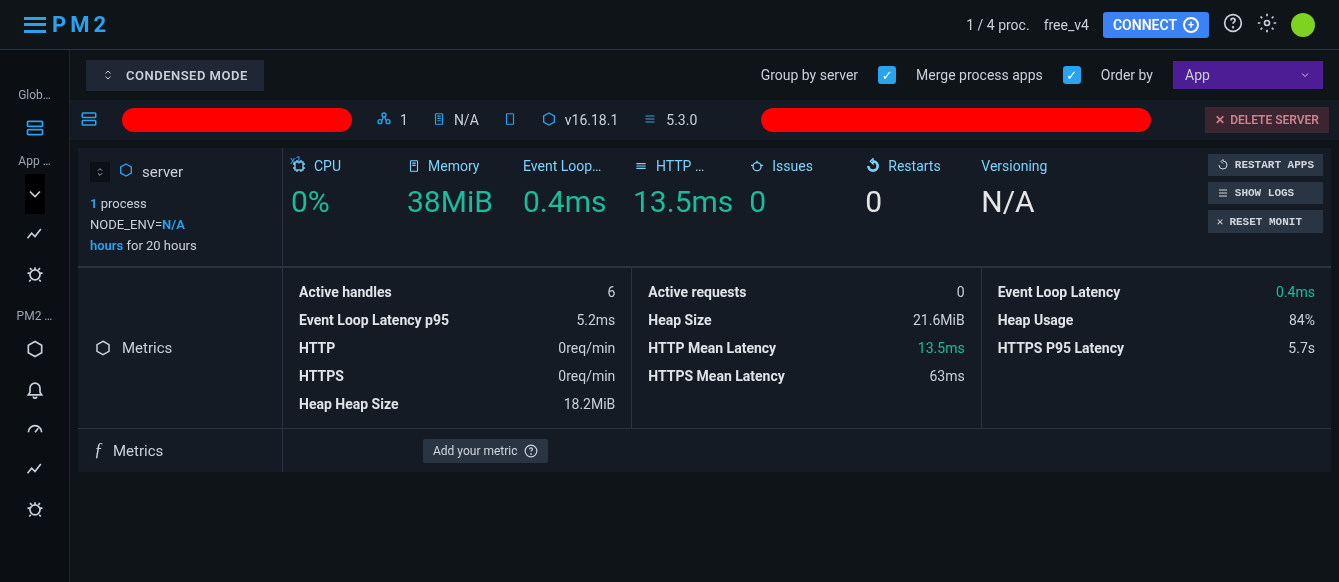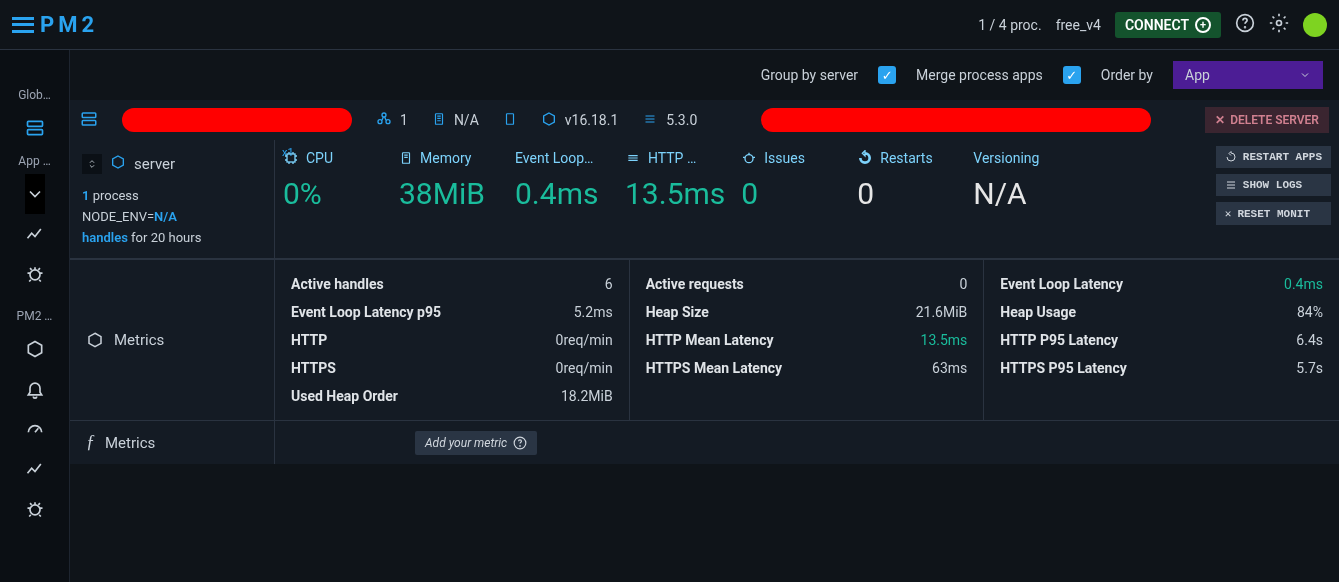--- a/index.html
+++ b/index.html
@@ -1,24 +1,24 @@
 <!DOCTYPE html>
 <html><head>
 <meta charset="utf-8">
 <style>
 * { box-sizing: border-box; margin: 0; padding: 0; }
 body { font-family: -apple-system, BlinkMacSystemFont, "Segoe UI", Roboto, Helvetica, Arial, sans-serif; background:#0f1419; color:#c9d1d9; width:1339px; height:582px; overflow:hidden; }
 
 
-.topbar { height:50px; background:#0f1419; border-bottom:1px solid #2a3340; display:flex; align-items:center; padding:0 12px; }
+.topbar { height:50px; background:#0f1419; border-bottom:1px solid #2a3340; display:flex; align-items:center; padding:0 24px; }
 .logo { color:#2aa3ef; font-weight:700; letter-spacing:4px; font-size:22px; display:flex; align-items:center; gap:6px; }
 .logo .burger { width:22px; height:16px; border-top:3px solid #2aa3ef; border-bottom:3px solid #2aa3ef; position:relative; }
 .logo .burger::before { content:''; position:absolute; top:3px; left:0; right:0; border-top:3px solid #2aa3ef; }
 .topbar-right { margin-left:auto; display:flex; align-items:center; gap:14px; font-size:14px; }
-.connect-btn { background:#14532d; color:#fff; padding:5px 10px; border-radius:3px; display:flex; align-items:center; gap:6px; font-weight:600; cursor:pointer; }
+.connect-btn { background:#3b82f6; color:#fff; padding:5px 10px; border-radius:3px; display:flex; align-items:center; gap:6px; font-weight:600; cursor:pointer; }
 .icon-circle { width:16px; height:16px; border:2px solid #fff; border-radius:50%; display:inline-flex; align-items:center; justify-content:center; font-size:11px; }
 .hdr-icon { color:#c9d1d9; cursor:pointer; }
 .avatar { width:24px; height:24px; border-radius:50%; background:#7ed321; }
 
 
 .sidebar { position:absolute; top:50px; left:0; width:70px; bottom:0; background:#0b0f14; border-right:1px solid #1e2530; display:flex; flex-direction:column;align-items:center; }
 .red-pill-sb { margin:6px 4px; height:20px; background:#ff0000; border-radius:10px; }
 .sb-label { font-size:12px; color:#9da5b4; padding:6px 8px; overflow:hidden; white-space:nowrap; text-overflow:ellipsis; }
 .sb-item { height:40px; display:flex; align-items:center; justify-content:center; color:#2aa3ef; cursor:pointer; }
 .sb-item.dark { background:#000; color:#c9d1d9; }
@@ -37,21 +37,21 @@
 .order-select { background:#4c1d95; padding:6px 12px; min-width:150px; display:flex; align-items:center; justify-content:space-between; font-size:14px; cursor:pointer;gap:44px; }
 
 
 .server-stat-bar { height:40px; background:#141b24; display:flex; align-items:center; padding:0 10px; gap:24px; font-size:14px; }
 .red-pill-lg { height:24px; background:#ff0000; border-radius:12px; }
 .stat-group { display:flex; align-items:center; gap:8px; color:#c9d1d9; }
 .stat-group .ic { color:#2aa3ef; }
 .delete-btn { margin-left:auto; background:#3a2530; color:#d08090; padding:6px 10px; font-size:12px; display:flex; align-items:center; gap:5px; cursor:pointer; font-weight:600; }
 
 
-.card { background:#141b24; margin:0; }
+.card { background:#141b24; margin:8px; }
 .card-top { display:flex; border-bottom:1px solid #2a3340; }
 .proc-col { width:205px; padding:10px 12px; border-right:1px solid #2a3340; }
 .proc-hdr { display:flex; align-items:center; gap:8px; font-size:15px; position:relative; padding:4px 0 12px 0; }
 .collapse { width:20px; height:20px; background:#0b1016; display:flex; align-items:center; justify-content:center; font-size:11px; cursor:pointer; }
 .x1 { color:#2aa3ef; font-size:11px; position:absolute; top:-4px; left:200px; }
 .proc-info { font-size:13px; line-height:1.6; }
 .blue { color:#2aa3ef; font-weight:600; }
 
 .metrics-row { flex:1; display:flex; align-items:flex-start; padding:10px 0; position:relative; }
 .metric { flex:0 0 116px; padding:0 8px; }
@@ -69,21 +69,21 @@
 .m-cell-col { border-right:1px solid #2a3340; padding:10px 16px; }
 .m-cell-col:last-child { border-right:none; }
 .m-row { display:flex; justify-content:space-between; padding:6px 0; font-size:14px;align-items:center; }
 .m-row .k { font-weight:700; color:#e0e4e8; }
 .m-row .v { color:#c9d1d9; }
 .m-row .v.teal { color:#1abc9c; }
 
 
 .custom-m { display:flex; border-top:1px solid #2a3340; height:44px; align-items:center; }
 .custom-m .m-lbl-col { height:100%; }
-.addm { background:#2a3544; color:#d0d6dd; font-size:12px; padding:5px 10px; display:flex; align-items:center; gap:6px; margin-left:140px; cursor:pointer; border-radius:2px;font-style:italic; }
+.addm { background:#2a3544; color:#d0d6dd; font-size:12px; padding:5px 10px; display:flex; align-items:center; gap:6px; margin-left:140px; cursor:pointer; border-radius:2px; }
 
 svg { stroke:currentColor; fill:none; stroke-width:2; }
 </style>
 </head>
 <body>
 
 <div class="topbar">
   <div class="logo">
     <span class="burger"></span>
     <span>PM2</span>
@@ -165,20 +165,26 @@
     <svg viewBox="0 0 24 24">
         <circle cx="12" cy="13" r="6"></circle>
         <path d="M12 7V4M6 11H3M21 11h-3M7 19l-2 2M17 19l2 2M8 7L6 5M16 7l2-2"></path>
       </svg>
   </div>
 </div>
 
 <div class="main">
 
   <div class="filterbar">
+    <div class="condensed">
+      <svg width="12" height="12" viewBox="0 0 24 24">
+          <path d="M7 9l5-5 5 5M7 15l5 5 5-5"></path>
+        </svg>
+      <span>CONDENSED MODE</span>
+    </div>
     <div class="spacer"></div>
     <span class="lbl">Group by server</span>
     <span class="chk">✓</span>
     <span class="lbl">Merge process apps</span>
     <span class="chk">✓</span>
     <span class="lbl">Order by</span>
     <div class="order-select">
       <span>App</span>
       <svg width="12" height="12" viewBox="0 0 24 24">
           <path d="M6 9l6 6 6-6"></path>
@@ -247,21 +253,21 @@
             <svg width="16" height="16" viewBox="0 0 24 24">
                 <path d="M12 3l8 4.5v9L12 21l-8-4.5v-9z"></path>
               </svg>
           </span>
           <span>server</span>
           <span class="x1">x1</span>
         </div>
         <div class="proc-info">
           <div><span class="blue">1</span><span> process</span></div>
           <div><span>NODE_ENV=</span><span class="blue">N/A</span></div>
-          <div><span class="blue">handles</span><span> for 20 hours</span></div>
+          <div><span class="blue">hours</span><span> for 20 hours</span></div>
         </div>
       </div>
 
       <div class="metrics-row">
         <div class="metric">
           <div class="m-hdr">
               <svg width="16" height="16" viewBox="0 0 24 24">
                 <rect x="6" y="6" width="12" height="12"></rect>
                 <path d="M9 3v3M15 3v3M9 18v3M15 18v3M3 9h3M3 15h3M18 9h3M18 15h3"></path>
               </svg>
@@ -360,21 +366,21 @@
             </div>
             <div class="m-row">
               <span class="k">HTTP</span>
               <span class="v">0req/min</span>
             </div>
             <div class="m-row">
               <span class="k">HTTPS</span>
               <span class="v">0req/min</span>
             </div>
             <div class="m-row">
-              <span class="k">Used Heap Order</span>
+              <span class="k">Heap Heap Size</span>
               <span class="v">18.2MiB</span>
             </div>
           </div>
         <div class="m-cell-col" id="mc2">
             <div class="m-row">
               <span class="k">Active requests</span>
               <span class="v">0</span>
             </div>
             <div class="m-row">
               <span class="k">Heap Size</span>
@@ -390,24 +396,20 @@
             </div>
           </div>
         <div class="m-cell-col" id="mc3">
             <div class="m-row">
               <span class="k">Event Loop Latency</span>
               <span class="v teal">0.4ms</span>
             </div>
             <div class="m-row">
               <span class="k">Heap Usage</span>
               <span class="v">84%</span>
-            </div>
-            <div class="m-row">
-              <span class="k">HTTP P95 Latency</span>
-              <span class="v">6.4s</span>
             </div>
             <div class="m-row">
               <span class="k">HTTPS P95 Latency</span>
               <span class="v">5.7s</span>
             </div>
           </div>
       </div>
     </div>
 
     <div class="custom-m">

